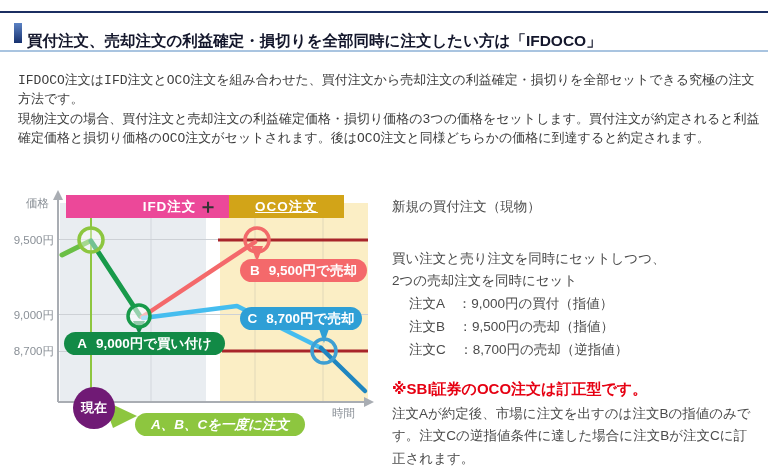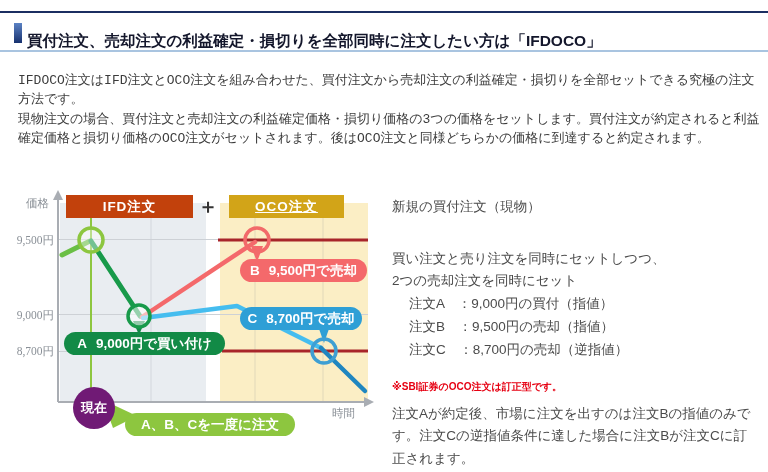--- a/index.html
+++ b/index.html
@@ -12,39 +12,39 @@
   .under-rule{position:absolute;left:0;top:50px;width:768px;height:2px;background:#a9c4e0;}
   
   .intro{position:absolute;left:18px;top:71px;width:746px;font-size:13px;line-height:19.4px;color:#3b3b3b;}
   .intro p{margin:0;font-family:Liberation Mono, monospace;}
   
   .region{position:absolute;top:203px;height:199px;z-index:1;}
   .region-ifd{left:60px;width:146px;background:#e9edf1;}
   .region-oco{left:220px;width:148px;background:#fbeec5;}
   
   .banner{position:absolute;top:195px;height:23px;display:flex;align-items:center;justify-content:center;color:#fff;font-weight:bold;font-size:13.5px;letter-spacing:1px;z-index:3;}
-  .banner-ifd{left:66px;width:127px;background:#c2410c;}
+  .banner-ifd{left:66px;width:127px;background:#ec4899;padding-left:40px;}
   .banner-oco{left:229px;width:115px;background:#d2a418;text-decoration:underline;}
   .plus{position:absolute;left:197px;top:195px;width:22px;height:23px;display:flex;align-items:center;justify-content:center;font-size:20px;font-weight:bold;color:#333;z-index:3;}
   
   .chart-svg{position:absolute;left:0;top:0;width:768px;height:472px;z-index:2;pointer-events:none;}
   
   .axis-label{position:absolute;font-size:11.5px;color:#8a9097;z-index:3;white-space:nowrap;}
-  .tick{position:absolute;left:8px;width:46px;text-align:right;font-size:11.5px;color:#8a9097;z-index:3;font-family:Liberation Serif, serif;}
+  .tick{position:absolute;left:8px;width:46px;text-align:right;font-size:11.5px;color:#8a9097;z-index:3;}
   
   .pill{position:absolute;height:23px;display:flex;align-items:center;justify-content:center;gap:9px;border-radius:12px;color:#fff;font-weight:bold;font-size:13.5px;white-space:nowrap;z-index:3;}
   .pill-a{left:64px;top:332px;width:161px;background:#128a46;}
   .pill-b{left:240px;top:259px;width:127px;background:#f4696b;}
   .pill-c{left:240px;top:307px;width:122px;background:#2e9fd6;}
-  .pill-now-note{left:125px;top:413px;width:170px;background:#8dc63f;font-size:13.5px;}
+  .pill-now-note{left:135px;top:413px;width:170px;background:#8dc63f;font-size:13.5px;font-style:italic;}
   .now-circle{position:absolute;left:73px;top:387px;width:42px;height:42px;border-radius:50%;background:#701a75;color:#fff;font-weight:bold;font-size:13px;display:flex;align-items:center;justify-content:center;z-index:3;}
   
   .r-line{position:absolute;left:392px;font-size:13.5px;color:#4b4b4b;white-space:nowrap;z-index:3;}
   .r-order{left:409px;}
-  .r-warning-title{position:absolute;left:392px;top:380px;font-size:10px;font-weight:bold;color:#e60012;white-space:nowrap;z-index:3;}
+  .r-warning-title{position:absolute;left:392px;top:380px;font-size:15px;font-weight:bold;color:#e60012;white-space:nowrap;z-index:3;}
   .r-warning-body{position:absolute;left:392px;top:403px;width:368px;font-size:13.5px;line-height:22.4px;color:#4b4b4b;z-index:3;}
 </style>
 </head>
 <body>
 
 <div class="page">
 
   <div class="top-rule"></div>
   <div class="accent-bar"></div>
   <h1 class="page-title">買付注文、売却注文の利益確定・損切りを全部同時に注文したい方は「IFDOCO」</h1>

